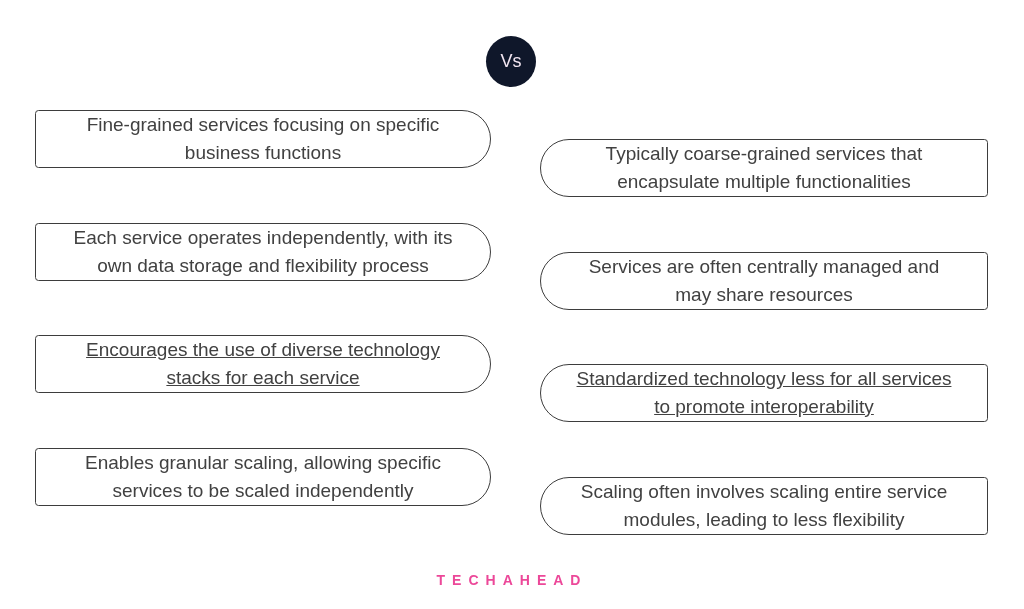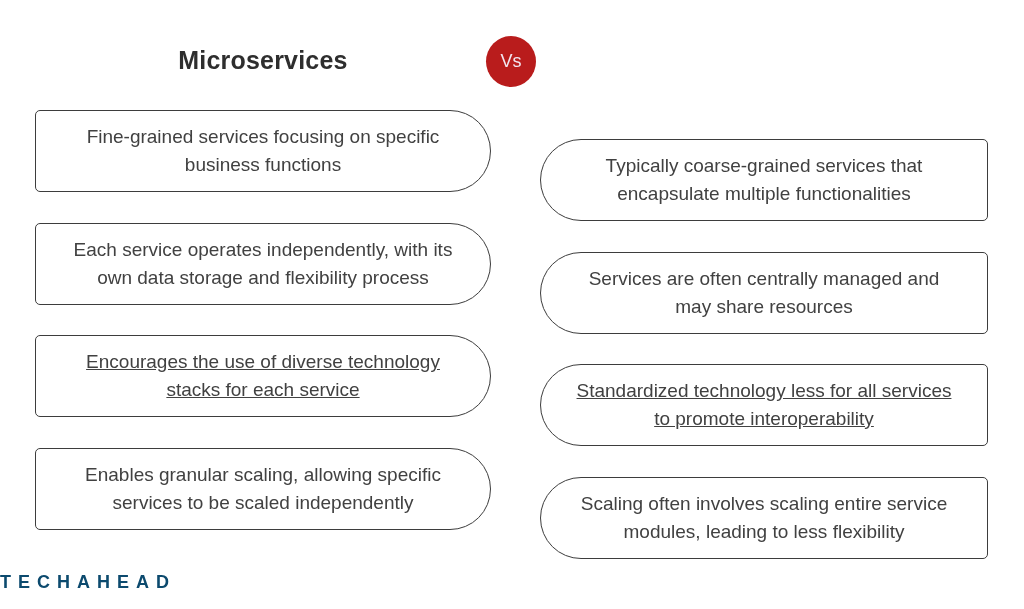--- a/index.html
+++ b/index.html
@@ -25,33 +25,33 @@
   .col-title.left  { left: 35px;  width: 456px; }
   .col-title.right { left: 540px; width: 448px; }
 
   .vs-badge {
     position: absolute;
     top: 36px;
     left: 486px;
     width: 50px;
     height: 51px;
     border-radius: 50%;
-    background: #b91c1c;
+    background: #0f172a;
     color: #f3e6f1;
     display: flex;
     align-items: center;
     justify-content: center;
     font-size: 18px;
     font-weight: 400;
   }
 
   
   .box {
     position: absolute;
-    height: 82px;
+    height: 58px;
     box-sizing: border-box;
     border: 1.6px solid #3d3d3d;
     display: flex;
     align-items: center;
     justify-content: center;
     text-align: center;
     font-size: 19px;
     line-height: 1.45;
     color: #414141;
     padding: 0 34px;
@@ -71,33 +71,32 @@
   .row-1 .box { top: 223px; }
   .row-2 .box { top: 335px; text-decoration: underline; }
   .row-3 .box { top: 448px; }
 
   
   .brand {
     position: absolute;
     top: 572px;
     left: 0;
     width: 100%;
-    text-align: left;
-    font-size: 18px;
+    text-align: center;
+    font-size: 14px;
     font-weight: 700;
     letter-spacing: 7px;
-    color: #0c4a6e;
+    color: #ec4899;
   }
 </style>
 </head>
 <body>
 
 <div class="canvas">
 
-  <div class="col-title left">Microservices</div>
 
   <div class="vs-badge">
     <span>Vs</span>
   </div>
 
 
   <div class="row-0">
     <div class="box left">Fine-grained services focusing on specific business functions</div>
     <div class="box right">Typically coarse-grained services that encapsulate multiple functionalities</div>
   </div>

